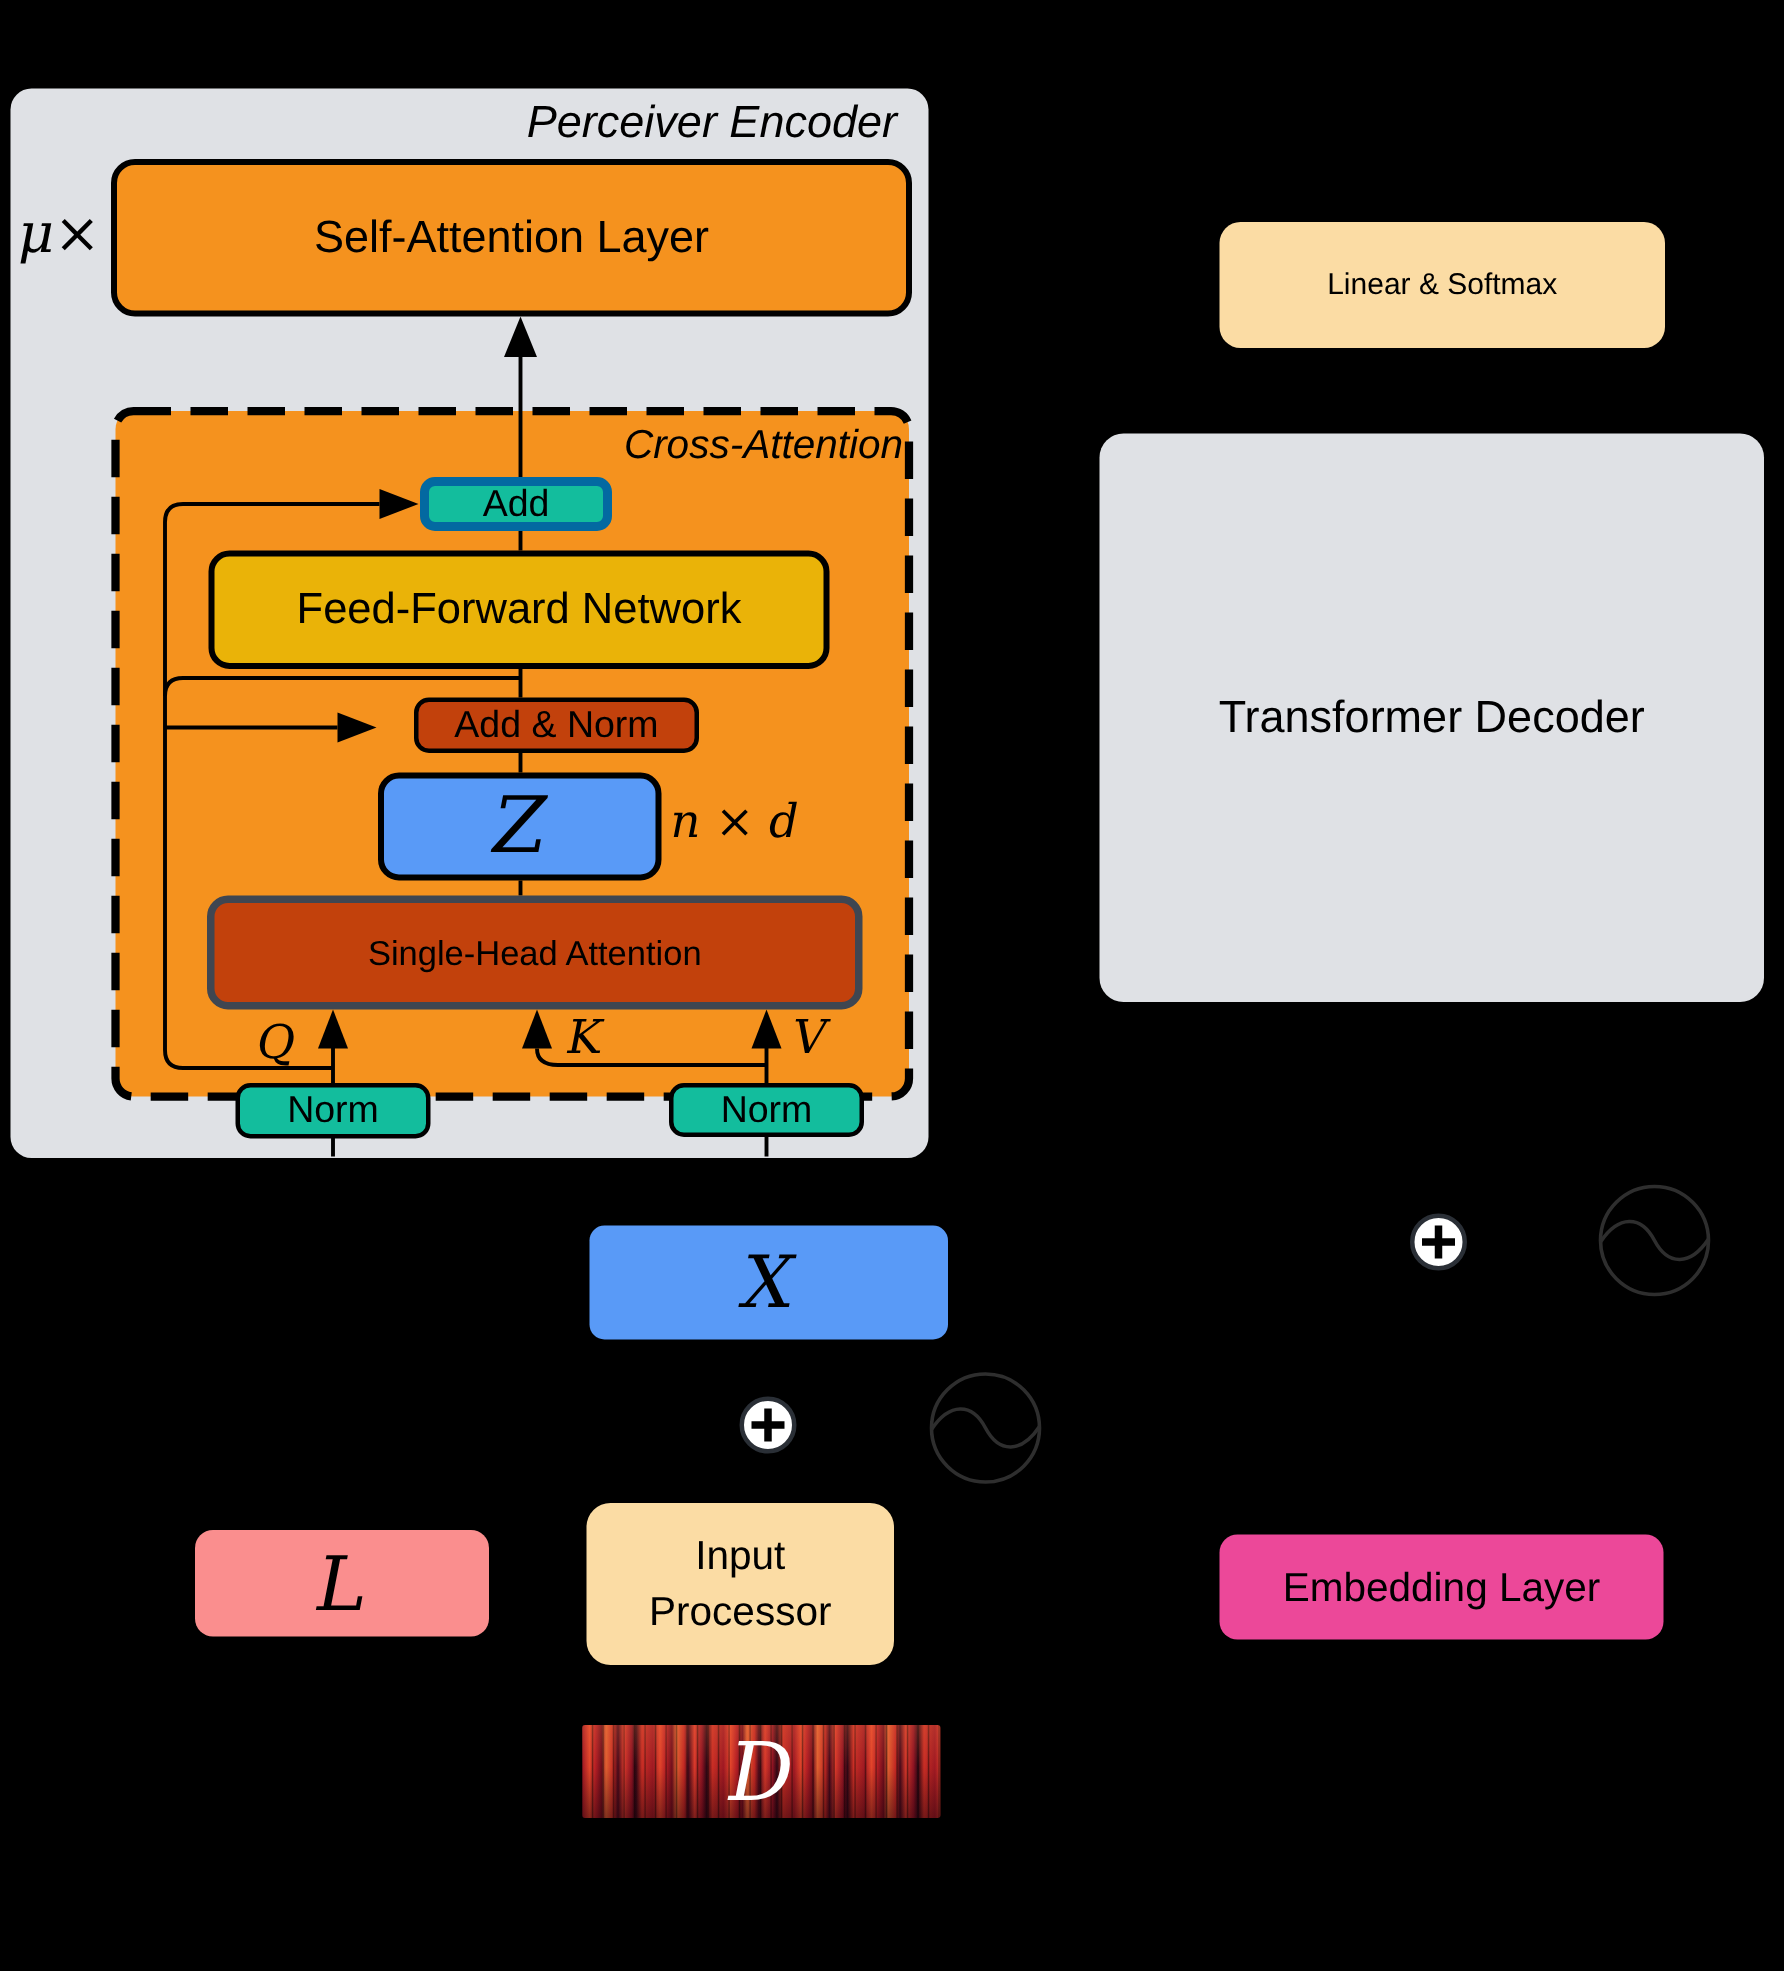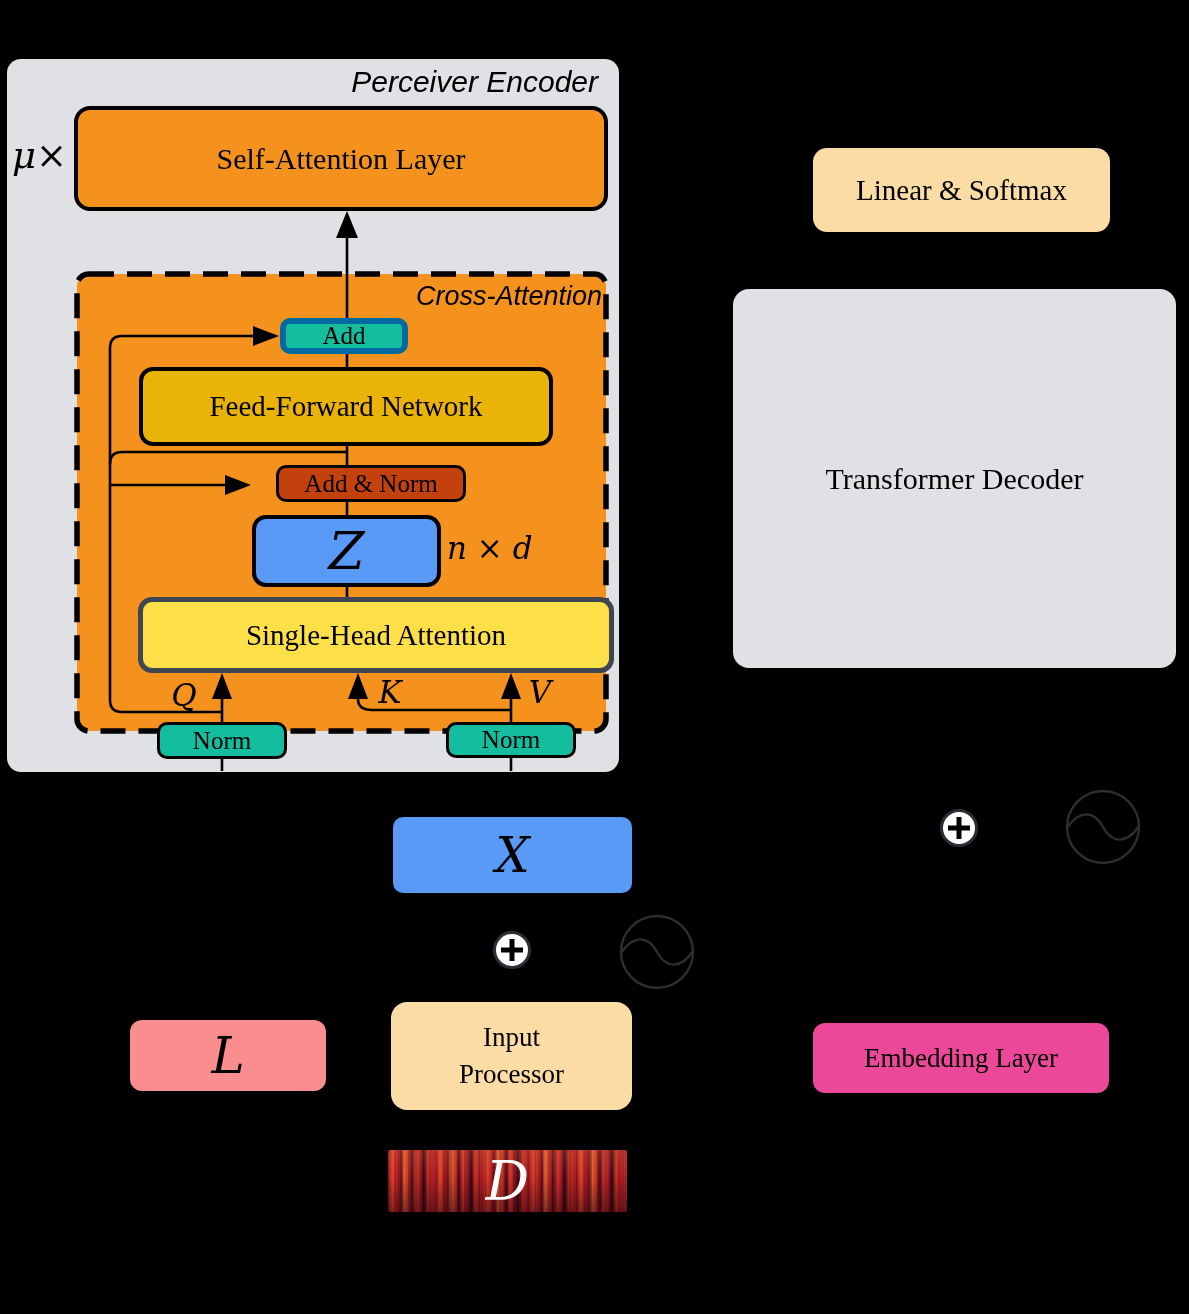--- a/index.html
+++ b/index.html
@@ -1,55 +1,55 @@
 <!DOCTYPE html>
 <html><head>
 <meta charset="utf-8">
 <style>
   html,body{margin:0;padding:0;background:#000;}
   .canvas{position:relative;width:1189px;height:1314px;background:#000;overflow:hidden;
           font-family:"Liberation Sans",sans-serif;color:#000;}
   .abs{position:absolute;box-sizing:border-box;}
   .box{position:absolute;box-sizing:border-box;display:flex;align-items:center;justify-content:center;text-align:left;}
-  .label{font-family:Liberation Serif, serif;color:#000;}
+  .label{font-family:Liberation Sans, sans-serif;color:#000;}
   .math{font-family:"DejaVu Serif","Liberation Serif",serif;font-style:italic;color:#000;}
   .italic-title{font-family:"Liberation Sans",sans-serif;font-style:italic;color:#000;}
 
   
   #encoder-panel{left:7px;top:59px;width:612px;height:713px;background:#DFE1E5;border-radius:14px;z-index:1;}
   #decoder-panel{left:733px;top:289px;width:443px;height:379px;background:#DFE1E5;border-radius:16px;z-index:1;}
   #wires{left:0;top:0;width:1189px;height:1314px;z-index:2;pointer-events:none;}
   .z3{z-index:3;}
 
   
   #perceiver-title{left:250px;top:64px;width:348px;height:36px;justify-content:flex-end;font-size:30px;}
   #mu-label{left:12px;top:132px;width:62px;height:46px;font-size:37px;justify-content:flex-start;}
   #self-attn{left:74px;top:106px;width:534px;height:105px;background:#F5921E;border:4px solid #000;border-radius:16px;font-size:30px;}
   #cross-attn-title{left:370px;top:280px;width:232px;height:32px;justify-content:flex-end;font-size:27px;}
   #add-box{left:280px;top:318px;width:128px;height:36px;background:#13BD9D;border:6px solid #0369a1;border-radius:10px;font-size:25px;}
   #ffn-box{left:139px;top:367px;width:414px;height:79px;background:#eab308;border:4px solid #000;border-radius:14px;font-size:29px;}
   #addnorm-box{left:252px;top:465px;width:190px;height:37px;background:#c2410c;border:3px solid #000;border-radius:10px;font-size:25px;margin-left:24px;}
   #z-box{left:252px;top:515px;width:189px;height:72px;background:#599AF7;border:4px solid #000;border-radius:14px;font-size:52px;}
   #nxd-label{left:447px;top:526px;width:104px;height:44px;font-size:31px;justify-content:flex-start;}
-  #sha-box{left:138px;top:597px;width:476px;height:76px;background:#fde047;border:5px solid #3F4651;border-radius:14px;font-size:29px;}
+  #sha-box{left:138px;top:597px;width:437px;height:76px;background:#c2410c;border:5px solid #3F4651;border-radius:14px;font-size:23px;}
   #q-label{left:166px;top:672px;width:36px;height:46px;font-size:31px;}
   #k-label{left:372px;top:670px;width:36px;height:44px;font-size:31px;}
   #v-label{left:522px;top:670px;width:36px;height:44px;font-size:31px;}
   #norm-left{left:157px;top:722px;width:130px;height:37px;background:#13BD9D;border:3px solid #000;border-radius:10px;font-size:25px;}
   #norm-right{left:446px;top:722px;width:130px;height:36px;background:#13BD9D;border:3px solid #000;border-radius:10px;font-size:25px;}
 
   
-  #linear-softmax{left:813px;top:148px;width:297px;height:84px;background:#FBDCA4;border-radius:14px;font-size:29px;}
+  #linear-softmax{left:813px;top:148px;width:297px;height:84px;background:#FBDCA4;border-radius:14px;font-size:20px;}
   #transformer-decoder{left:733px;top:289px;width:443px;height:379px;font-size:30px;background:transparent;}
   #embedding-layer{left:813px;top:1023px;width:296px;height:70px;background:#ec4899;border-radius:12px;font-size:27px;}
 
   
   #x-box{left:393px;top:817px;width:239px;height:76px;background:#599AF7;border-radius:10px;font-size:48px;}
   #l-box{left:130px;top:1020px;width:196px;height:71px;background:#FA8E8E;border-radius:12px;font-size:50px;}
-  #input-processor{left:391px;top:1002px;width:241px;height:108px;background:#FBDCA4;border-radius:16px;
+  #input-processor{left:391px;top:1002px;width:205px;height:108px;background:#FBDCA4;border-radius:16px;
                    font-size:27px;line-height:37px;flex-direction:column;}
   #spectrogram{left:388px;top:1150px;width:239px;height:62px;border-radius:2px;
     background-color:#7e1020;
     background-image:
       linear-gradient(180deg, rgba(255,140,80,0.20) 0%, rgba(255,60,30,0) 45%, rgba(20,0,8,0.45) 100%),
       repeating-linear-gradient(90deg, rgba(0,0,0,0.45) 0px, rgba(0,0,0,0) 1px, rgba(0,0,0,0) 6px, rgba(0,0,0,0.35) 7px),
       repeating-linear-gradient(90deg,
         #9c1522 0px,#e2442a 5px,#b51e24 9px,#6f0e1c 13px,#e06030 16px,#c22722 21px,
         #45091a 24px,#d8382a 28px,#8e1322 33px,#2f0714 36px,#c92d24 40px,#a01a22 47px);}
   #spectrogram .d{font-size:54px;color:#ffffff;font-family:"DejaVu Serif","Liberation Serif",serif;font-style:italic;}

